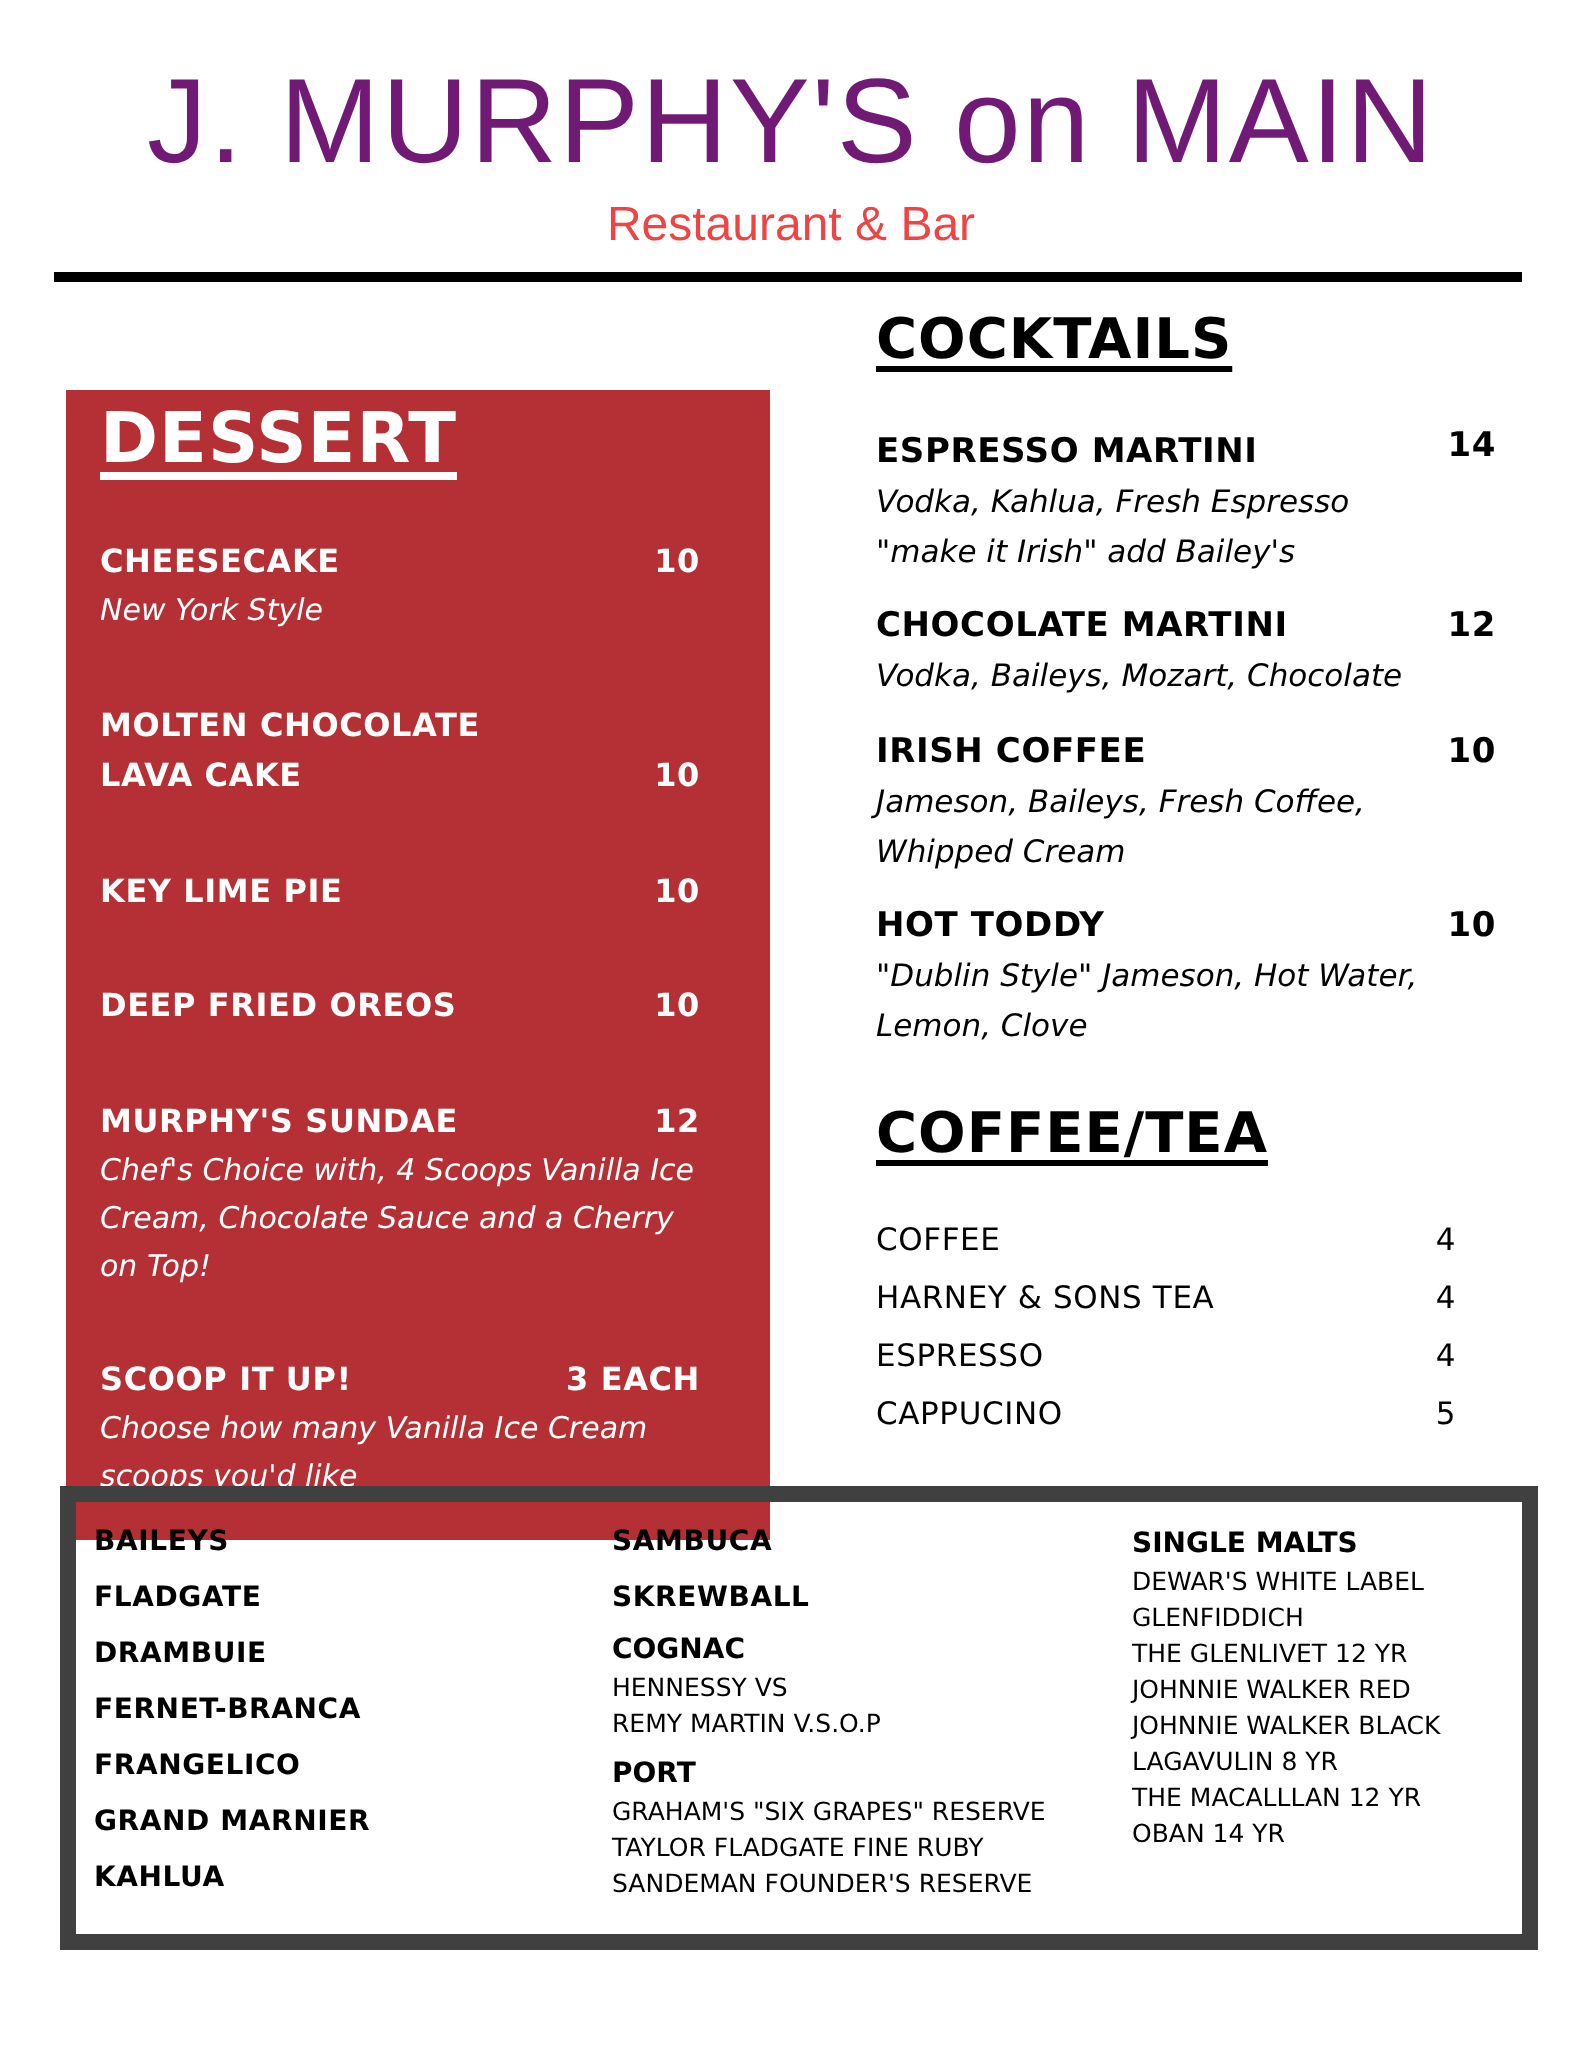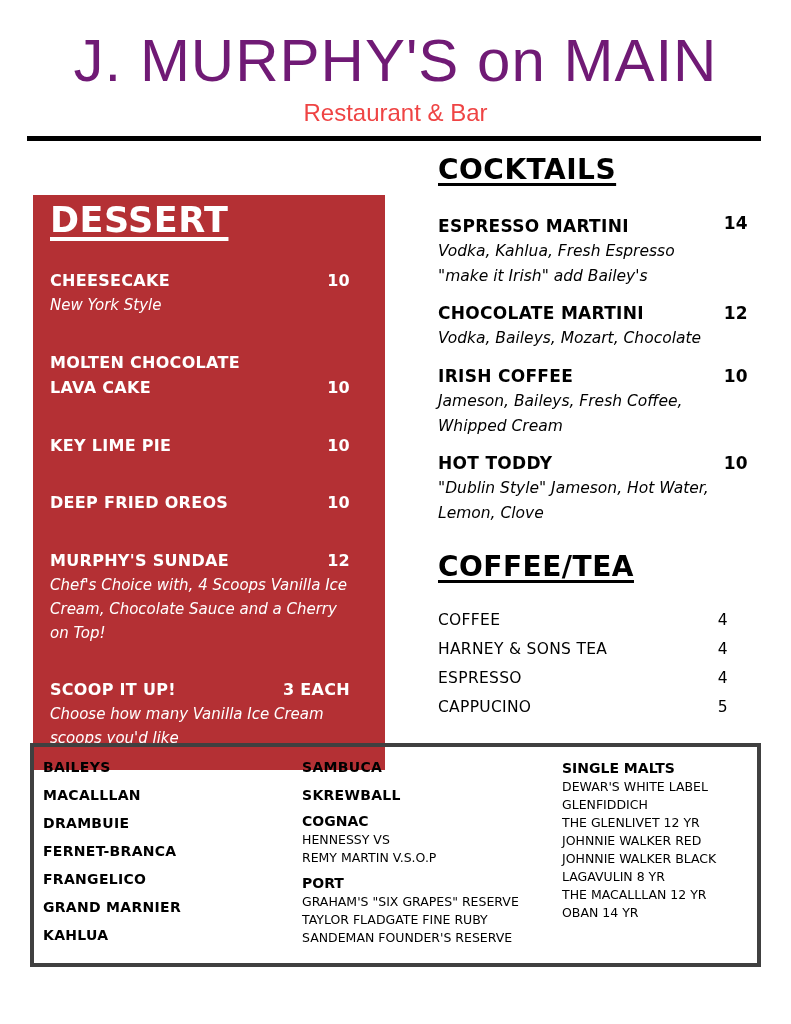--- a/index.html
+++ b/index.html
@@ -33,21 +33,21 @@
 
     .right-col { position: absolute; left: 438px; top: 150px; width: 312px; }
     .right-col .panel-heading { position: relative; font-size: 28px; line-height: 40px; left: 0; text-decoration-thickness: 3px; text-underline-offset: 4px; }
     .cocktail { position: absolute; left: 0; width: 310px; }
     .cocktail .item-row { font-size: 17px; line-height: 26px; }
     .cocktail .item-desc { font-size: 15.5px; line-height: 25px; }
     .coffee-list { position: absolute; left: 0; top: 456px; width: 300px; }
     .coffee-item { position: relative; font-weight: normal; font-size: 15.5px; line-height: 29px; letter-spacing: 0.3px; }
     .coffee-item .item-price { right: 10px; }
 
-    .spirits-box { position: absolute; left: 30px; top: 743px; width: 723px; height: 216px; border: 4px solid #404040; }
+    .spirits-box { position: absolute; left: 30px; top: 743px; width: 723px; height: 216px; border: 8px solid #404040; }
     .spirit-col { position: absolute; top: 6px; }
     .spirit-bold { font-weight: bold; font-size: 14px; line-height: 28px; letter-spacing: 0.3px; }
     .spirit-cat { font-weight: bold; font-size: 14px; line-height: 20px; margin-top: 6px; }
     .spirit-sub { font-size: 12.5px; line-height: 18px; }
     .col1 { left: 9px; } .col2 { left: 268px; } .col3 { left: 528px; }
     .col3 .spirit-cat { margin-top: 5px; }
   </style>
 </head>
 <body>
 
@@ -157,21 +157,21 @@
     <div class="coffee-item">
       <span>CAPPUCINO</span>
       <span class="item-price">5</span>
     </div>
   </div>
 </section>
 
 <section class="spirits-box">
   <div class="spirit-col col1">
     <div class="spirit-bold">BAILEYS</div>
-    <div class="spirit-bold">MACALLLAN</div>
+    <div class="spirit-bold">FLADGATE</div>
     <div class="spirit-bold">DRAMBUIE</div>
     <div class="spirit-bold">FERNET-BRANCA</div>
     <div class="spirit-bold">FRANGELICO</div>
     <div class="spirit-bold">GRAND MARNIER</div>
     <div class="spirit-bold">KAHLUA</div>
   </div>
 
   <div class="spirit-col col2">
     <div class="spirit-bold">SAMBUCA</div>
     <div class="spirit-bold">SKREWBALL</div>

